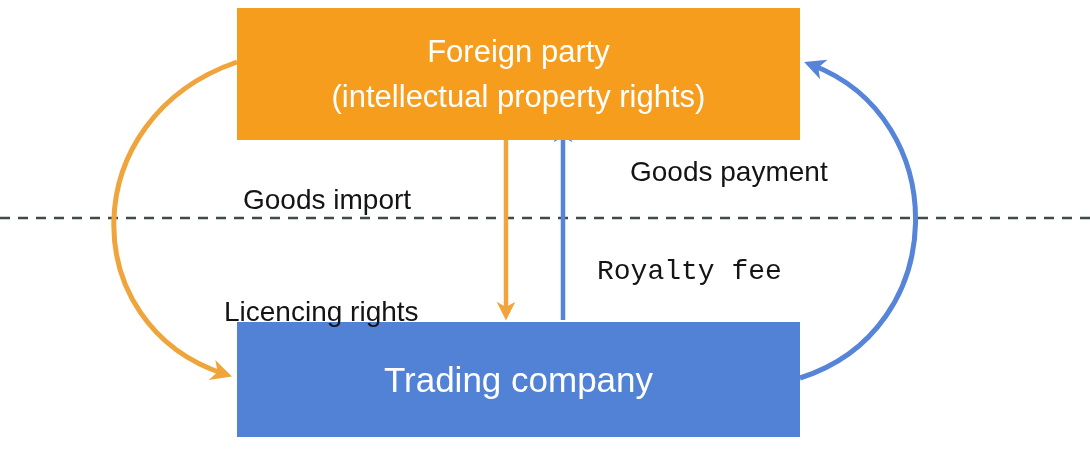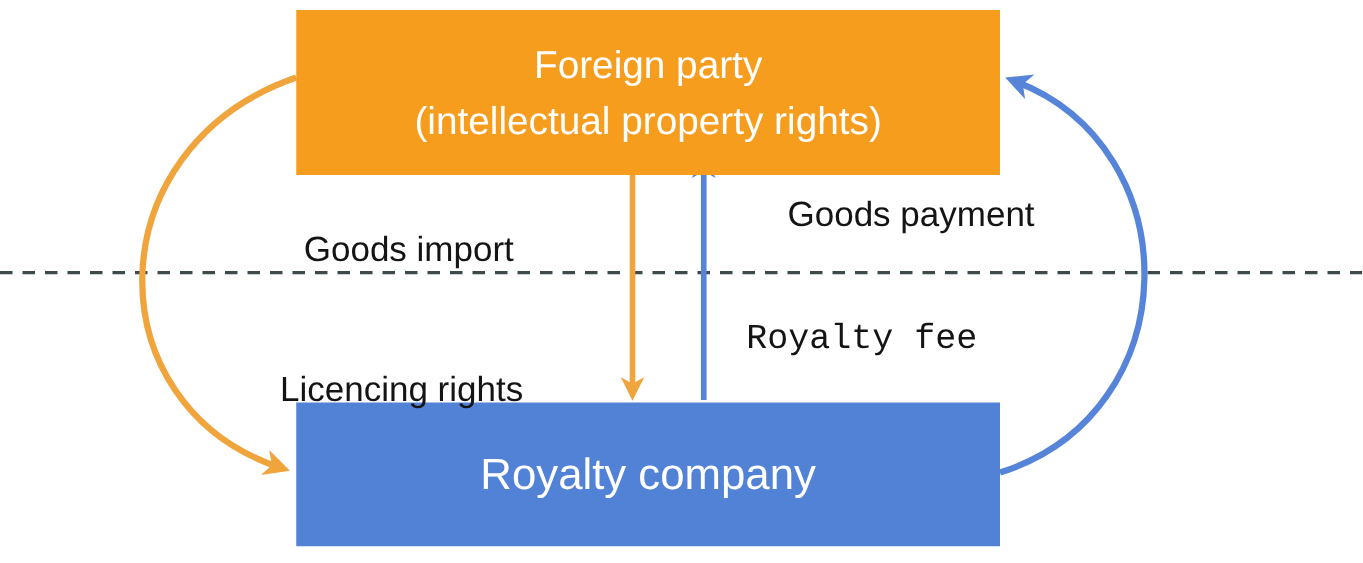--- a/index.html
+++ b/index.html
@@ -83,21 +83,21 @@
 
     <path d="M 800 378 C 952 330 952 118 812 65" fill="none" class="stroke-blue" stroke-width="5" marker-end="url(#head-blue)"></path>
   </svg>
 
   <div class="node node-foreign">
     <div>Foreign party</div>
     <div>(intellectual property rights)</div>
   </div>
 
   <div class="node node-trading">
-    <div>Royalty company</div>
+    <div>Trading company</div>
   </div>
 
   <div class="flow-label label-goods-import">Goods import</div>
 
   <div class="flow-label label-goods-payment">Goods payment</div>
 
   <div class="flow-label label-licencing">Licencing rights</div>
 
   <div class="flow-label label-royalty">Royalty fee</div>
 

